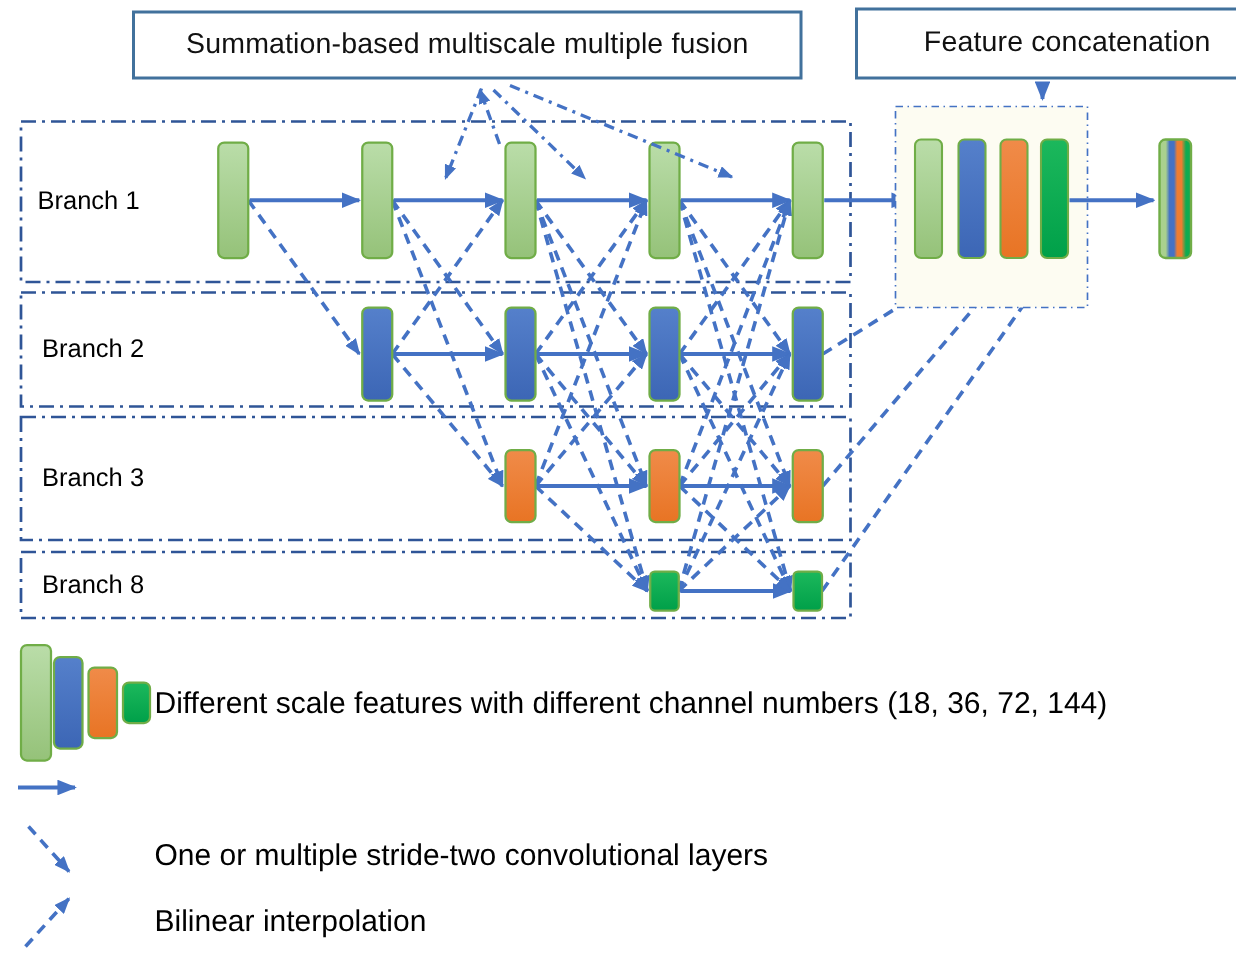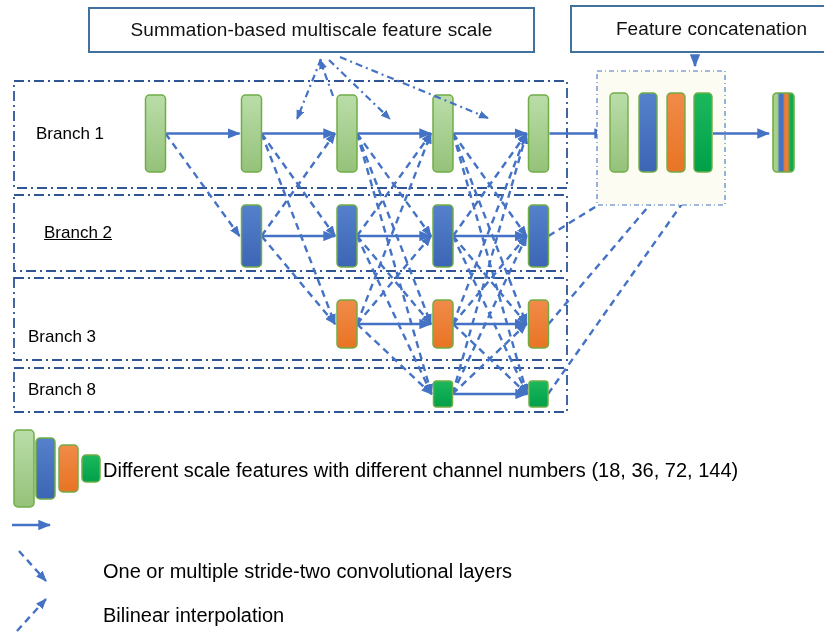--- a/index.html
+++ b/index.html
@@ -149,28 +149,28 @@
         <rect x="36" y="438" width="19" height="61" rx="4" fill="url(#g2)" stroke="#70ad47" stroke-width="1.5"></rect>
         <rect x="59" y="445" width="19" height="47" rx="4" fill="url(#g3)" stroke="#70ad47" stroke-width="1.5"></rect>
         <rect x="82" y="455" width="18" height="27" rx="4" fill="url(#g4)" stroke="#70ad47" stroke-width="1.5"></rect>
         <line x1="12" y1="525" x2="50" y2="525" stroke="#4472c4" fill="none" stroke-width="2.6" marker-end="url(#ah-big)"></line>
         <line x1="19" y1="551" x2="46" y2="581" stroke="#4472c4" fill="none" stroke-width="2.4" stroke-dasharray="7 5" marker-end="url(#ah-mid)"></line>
         <line x1="17" y1="631" x2="46" y2="599" stroke="#4472c4" fill="none" stroke-width="2.4" stroke-dasharray="7 5" marker-end="url(#ah-mid)"></line>
       </g>
     </svg>
 
   <div class="label-box" style="left:88px;top:7px;width:447px;height:46px;">
-    <span>Summation-based multiscale feature scale</span>
+    <span>Summation-based multiscale multiple fusion</span>
   </div>
 
   <div class="label-box" style="left:570px;top:5px;width:283px;height:48px;">
     <span>Feature concatenation</span>
   </div>
 
-  <div class="branch-label" style="left:36px;top:134px;">Branch 1</div>
-  <div class="branch-label" style="left:44px;top:233px;text-decoration:underline;">Branch 2</div>
-  <div class="branch-label" style="left:28px;top:337px;">Branch 3</div>
+  <div class="branch-label" style="left:25px;top:134px;">Branch 1</div>
+  <div class="branch-label" style="left:28px;top:233px;">Branch 2</div>
+  <div class="branch-label" style="left:28px;top:319px;">Branch 3</div>
   <div class="branch-label" style="left:28px;top:390px;">Branch 8</div>
 
   <div class="legend-label" style="left:103px;top:470px;">Different scale features with different channel numbers (18, 36, 72, 144)</div>
   <div class="legend-label" style="left:103px;top:615px;">Bilinear interpolation</div>
   <div class="legend-label" style="left:103px;top:571px;">One or multiple stride-two convolutional layers</div>
 </div>
 
 </body></html>

